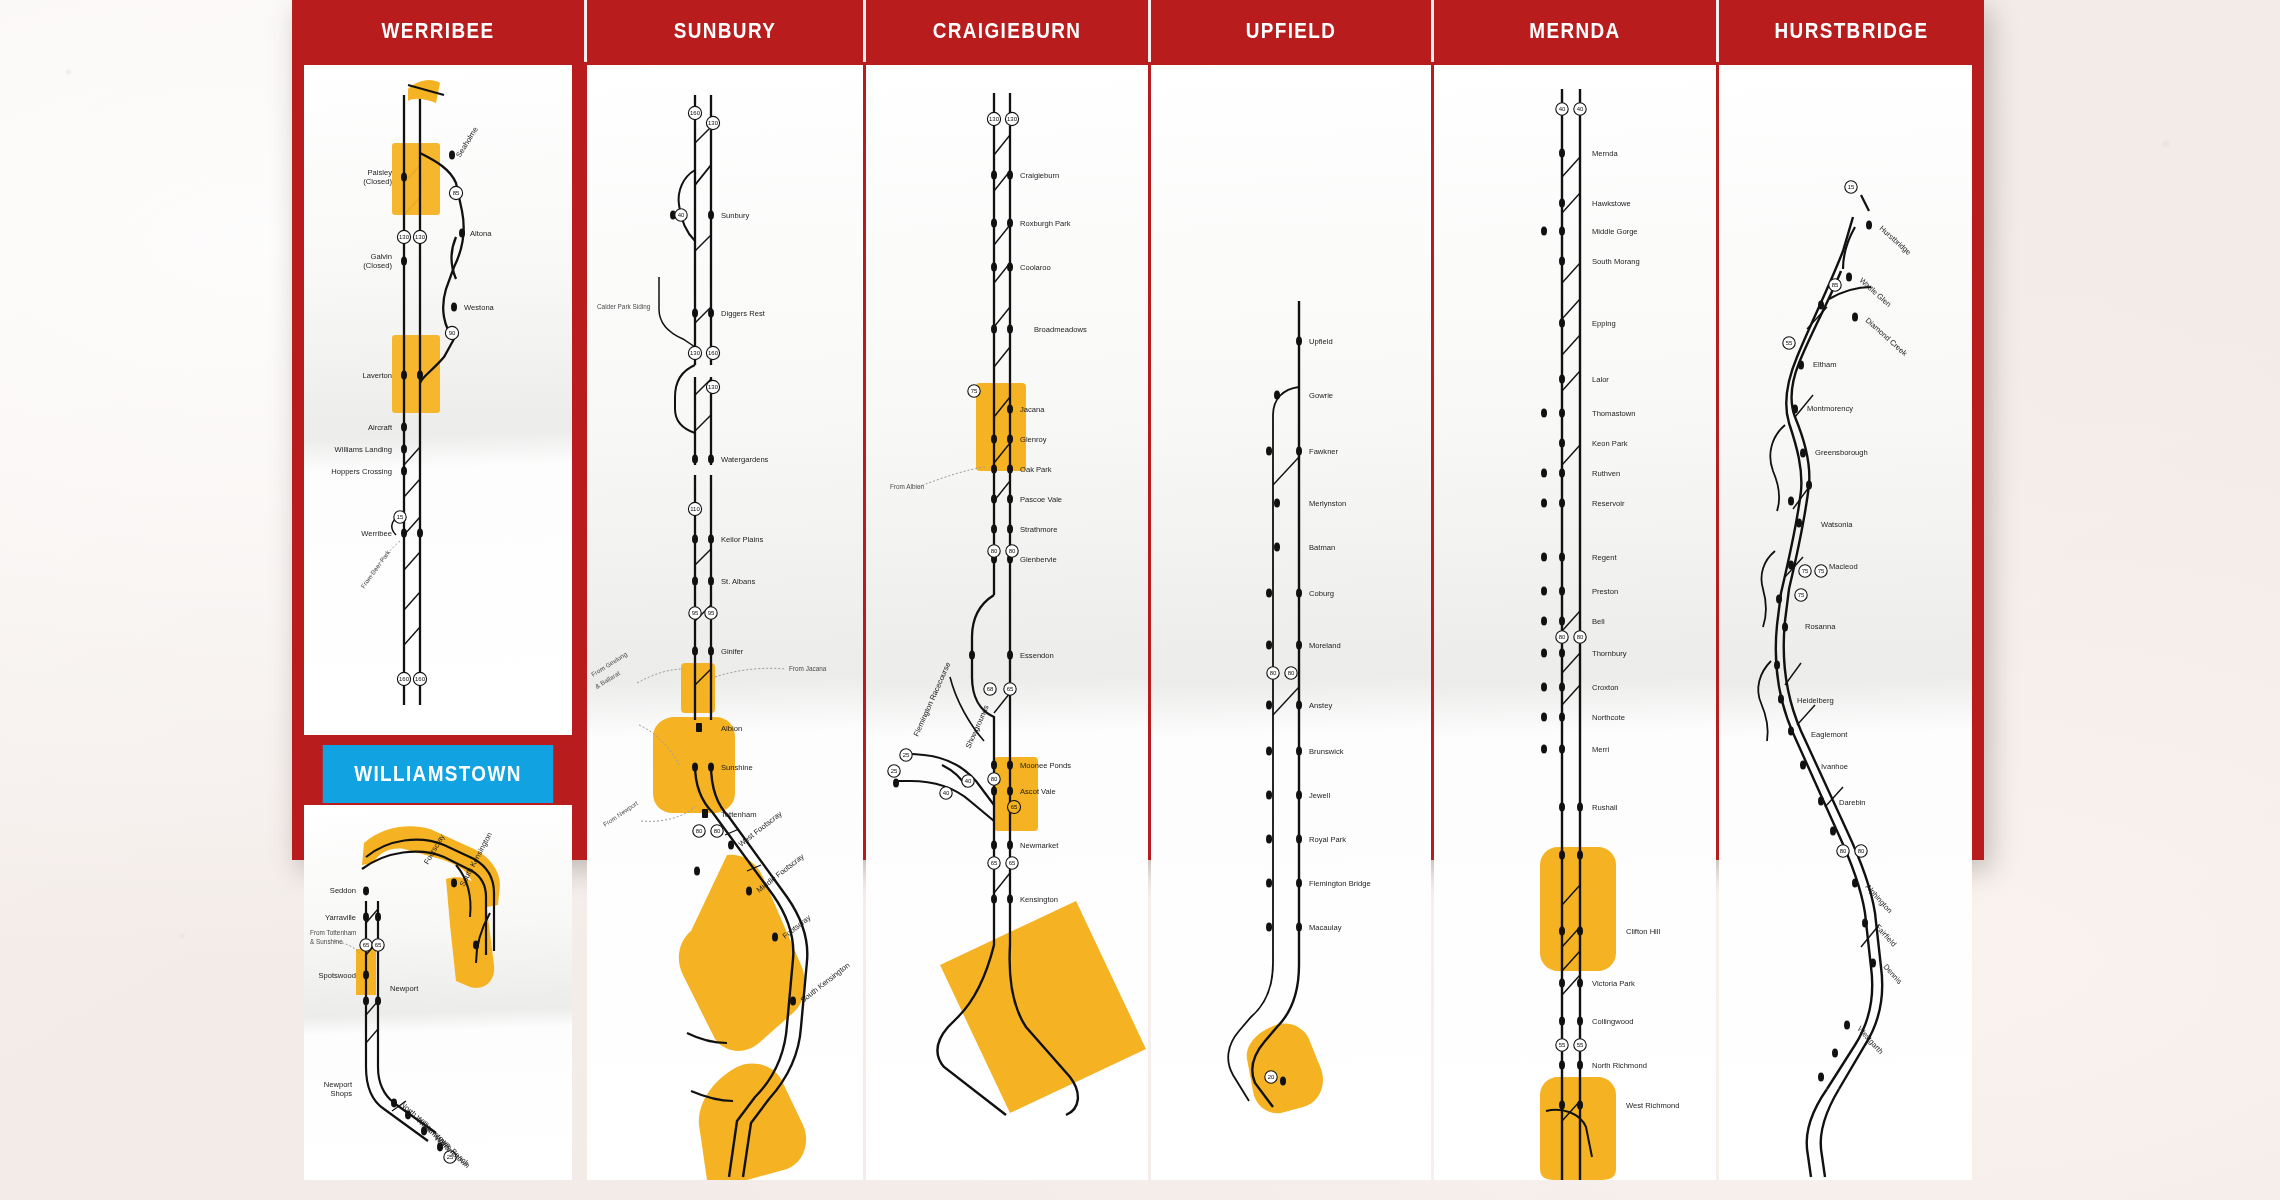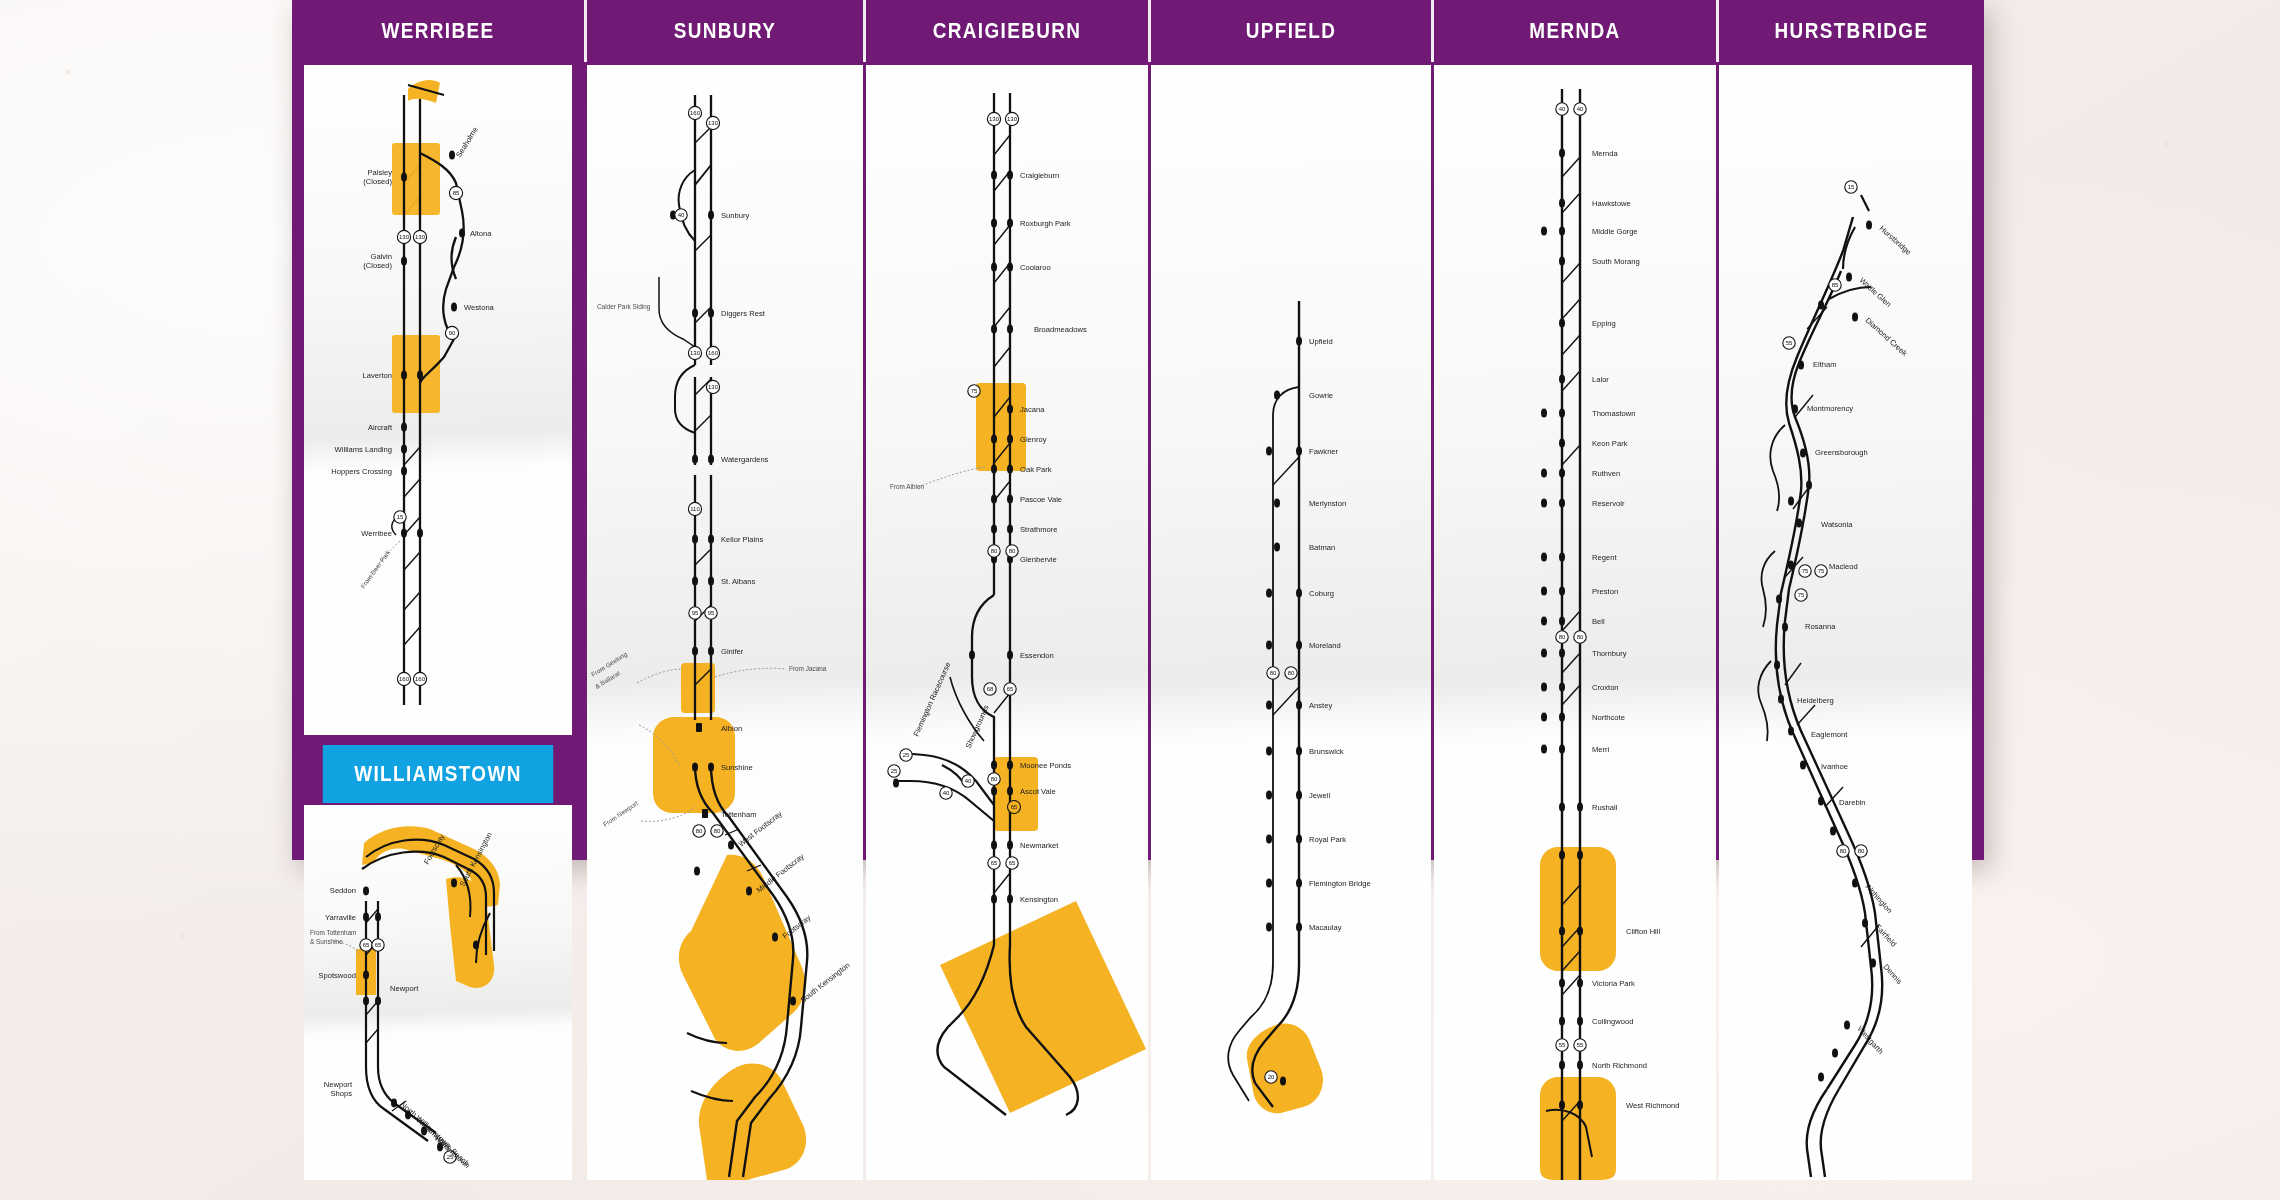--- a/index.html
+++ b/index.html
@@ -25,21 +25,21 @@
       radial-gradient(circle at 3% 6%, rgba(210,195,190,.25) 0 2px, transparent 3px),
       radial-gradient(circle at 22% 55%, rgba(205,190,185,.18) 0 3px, transparent 4px),
       radial-gradient(circle at 8% 78%, rgba(215,200,195,.2) 0 2px, transparent 3px),
       radial-gradient(circle at 95% 12%, rgba(210,196,190,.15) 0 3px, transparent 4px);
   }
 
   
   .board{
     position:absolute;
     left:292px;top:0;width:1692px;height:860px;
-    background:#701a75;
+    background:#b91c1c;
     box-shadow:6px 10px 26px rgba(60,45,40,.28);
   }
   .board-inner{position:absolute;inset:0;}
 
   
   .hdr-row{position:absolute;left:0;top:0;width:100%;height:62px;}
   .hdr-cell{
     position:absolute;top:0;height:62px;
     display:flex;align-items:center;justify-content:center;
     color:#ffffff;

